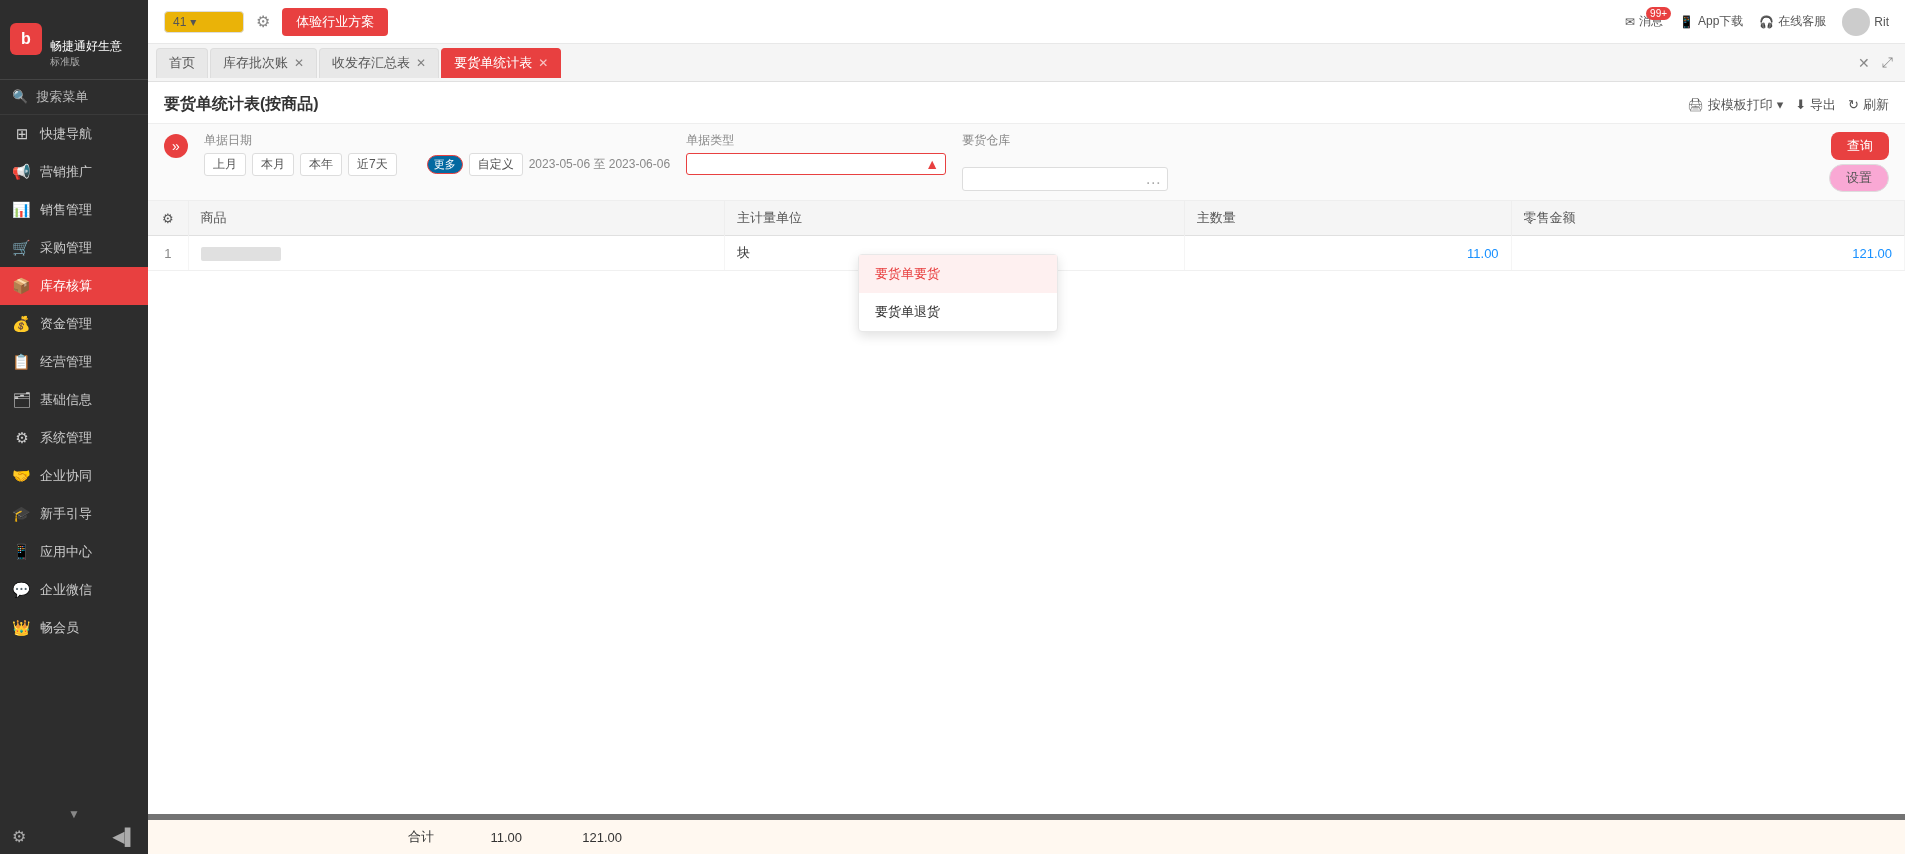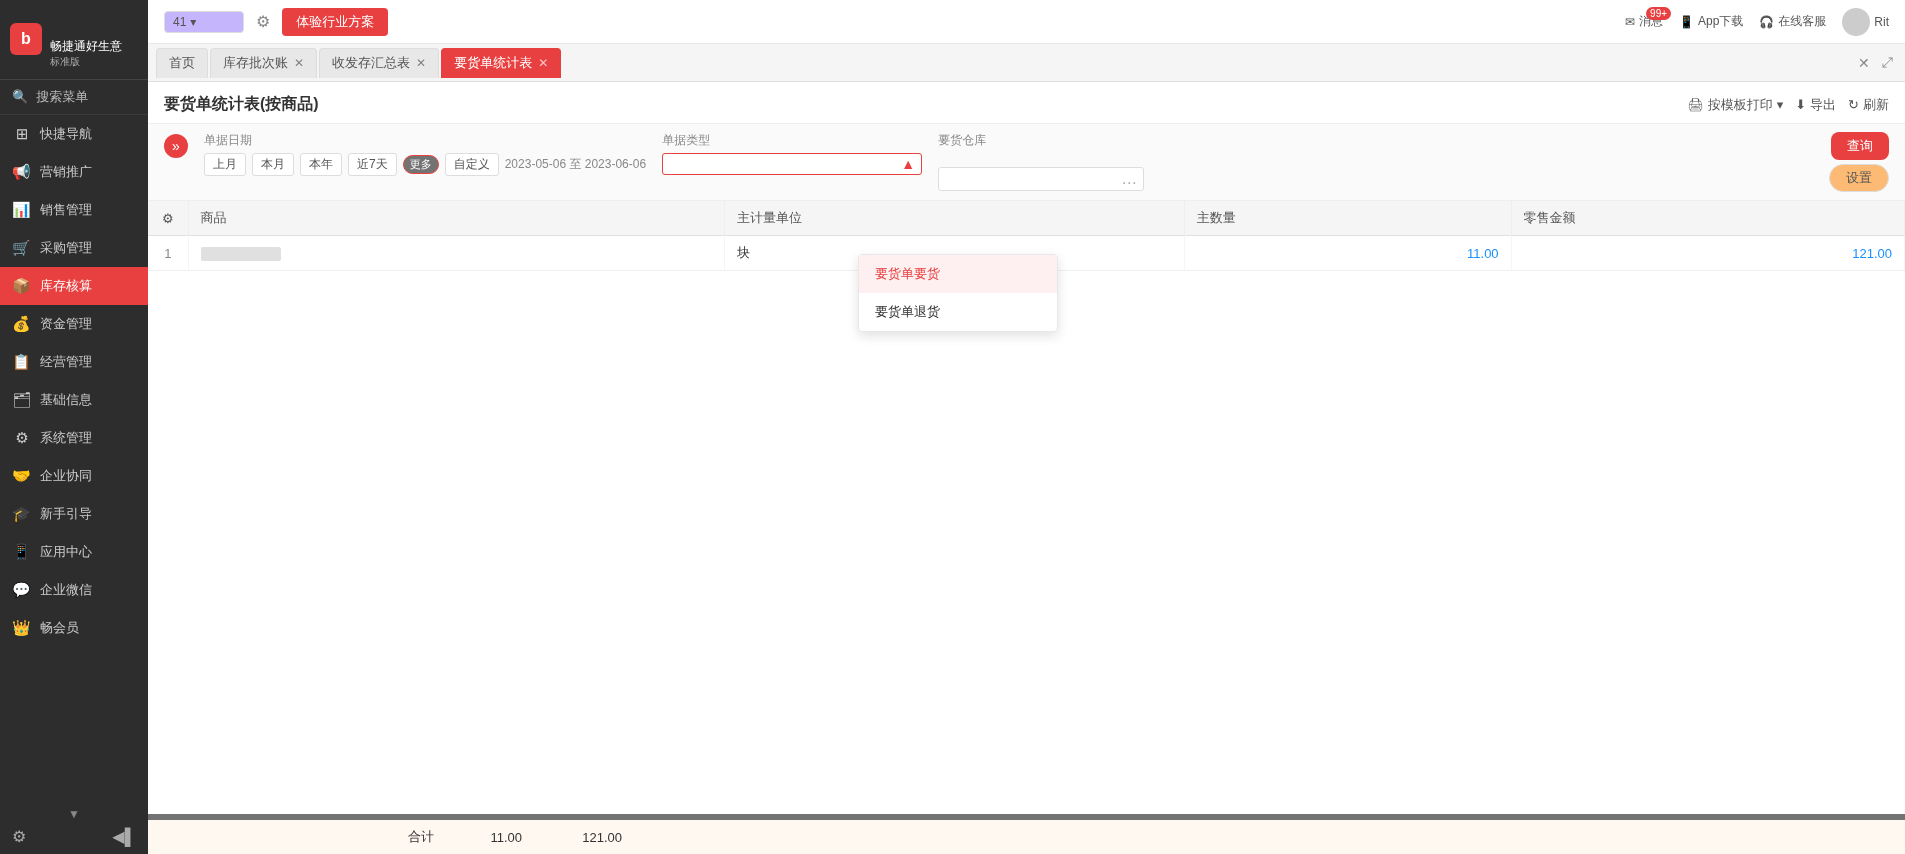--- a/index.html
+++ b/index.html
@@ -100,21 +100,21 @@
       align-items: center;
       gap: 8px;
       flex: 1;
     }
     .topbar-select {
       border: 1px solid #ddd;
       border-radius: 4px;
       padding: 3px 8px;
       font-size: 12px;
       color: #555;
-      background: #c4b5fd;
+      background: #eab308;
       display: flex;
       align-items: center;
       gap: 4px;
       cursor: pointer;
       min-width: 80px;
     }
     .settings-icon-btn {
       color: #888;
       font-size: 16px;
       cursor: pointer;
@@ -301,26 +301,27 @@
     .filter-btn {
       padding: 2px 8px;
       border: 1px solid #ddd;
       border-radius: 3px;
       background: #fff;
       cursor: pointer;
       font-size: 12px;
       color: #555;
     }
     .filter-btn.more {
-      background: #737373;
+      background: #0369a1;
       color: #fff;
       border-color: #e84040;
       border-radius: 10px;
       padding: 1px 6px;
       font-size: 11px;
+      margin-left: 24px;
     }
     .filter-date-range {
       font-size: 12px;
       color: #888;
     }
     .filter-type-group {
       display: flex;
       flex-direction: column;
       gap: 4px;
     }
@@ -384,21 +385,21 @@
     .btn-query {
       background: #e84040;
       color: #fff;
       border: none;
       border-radius: 8px;
       padding: 5px 16px;
       font-size: 13px;
       cursor: pointer;
     }
     .btn-settings {
-      background: #fdba74;
+      background: #f9a8d4;
       color: #555;
       border: 1px solid #ddd;
       border-radius: 14px;
       padding: 4px 16px;
       font-size: 13px;
       cursor: pointer;
     }
     .dropdown-menu {
       position: absolute;
       background: #fff;

